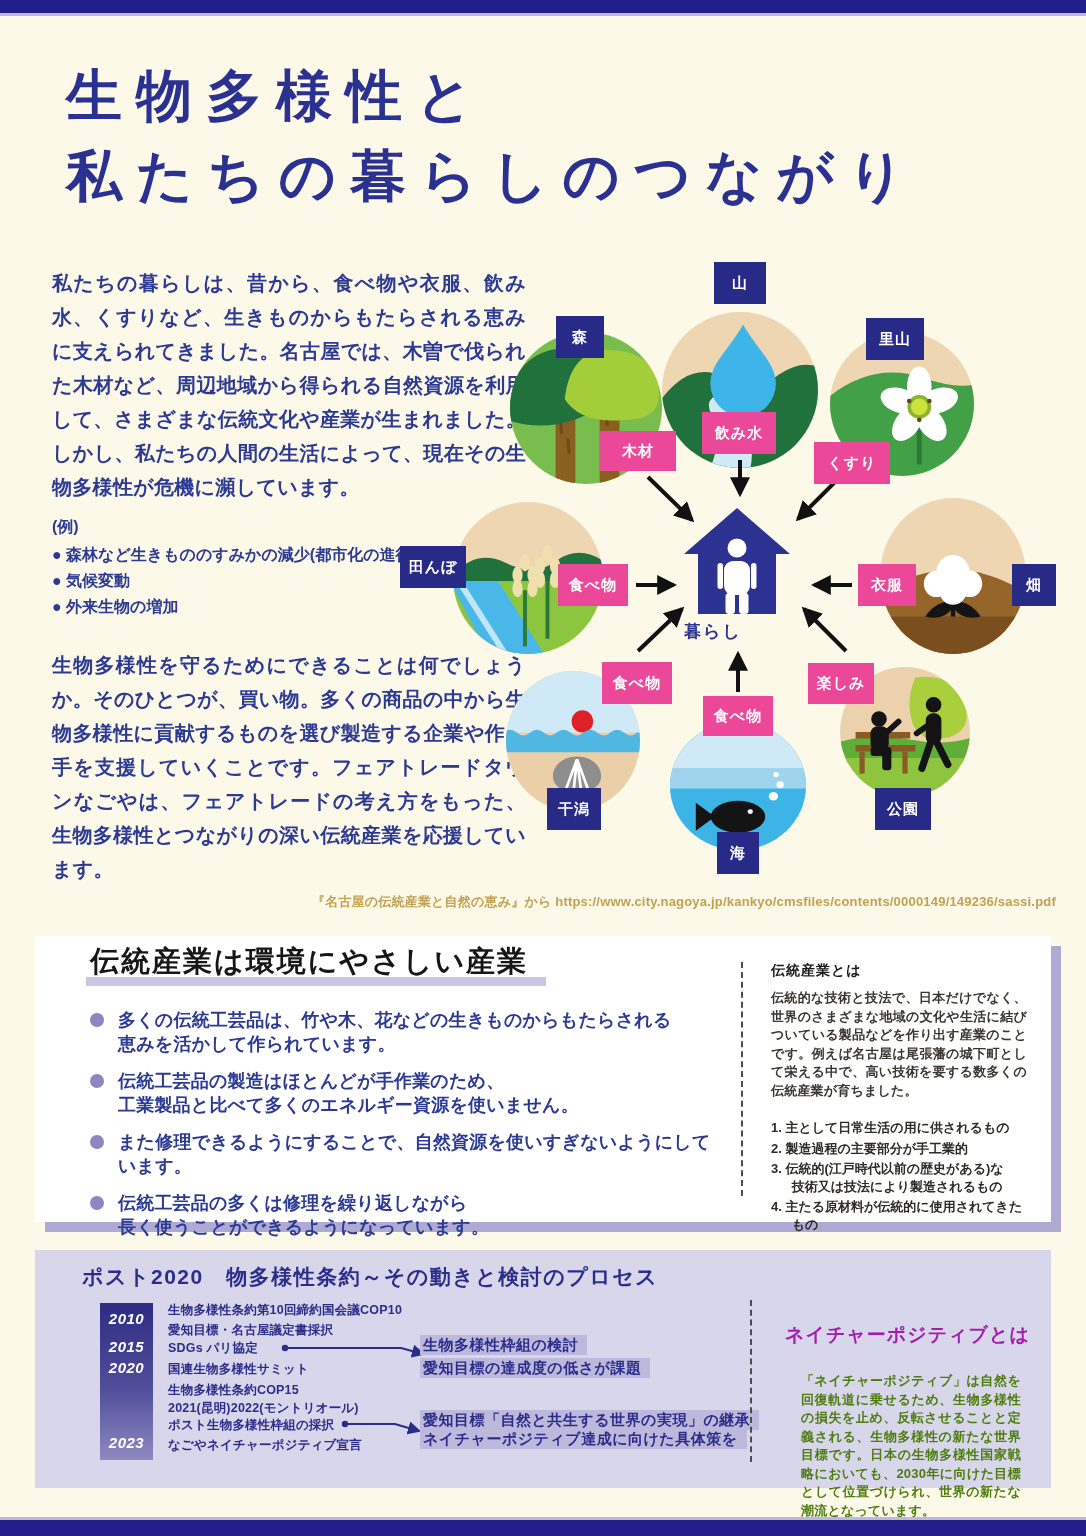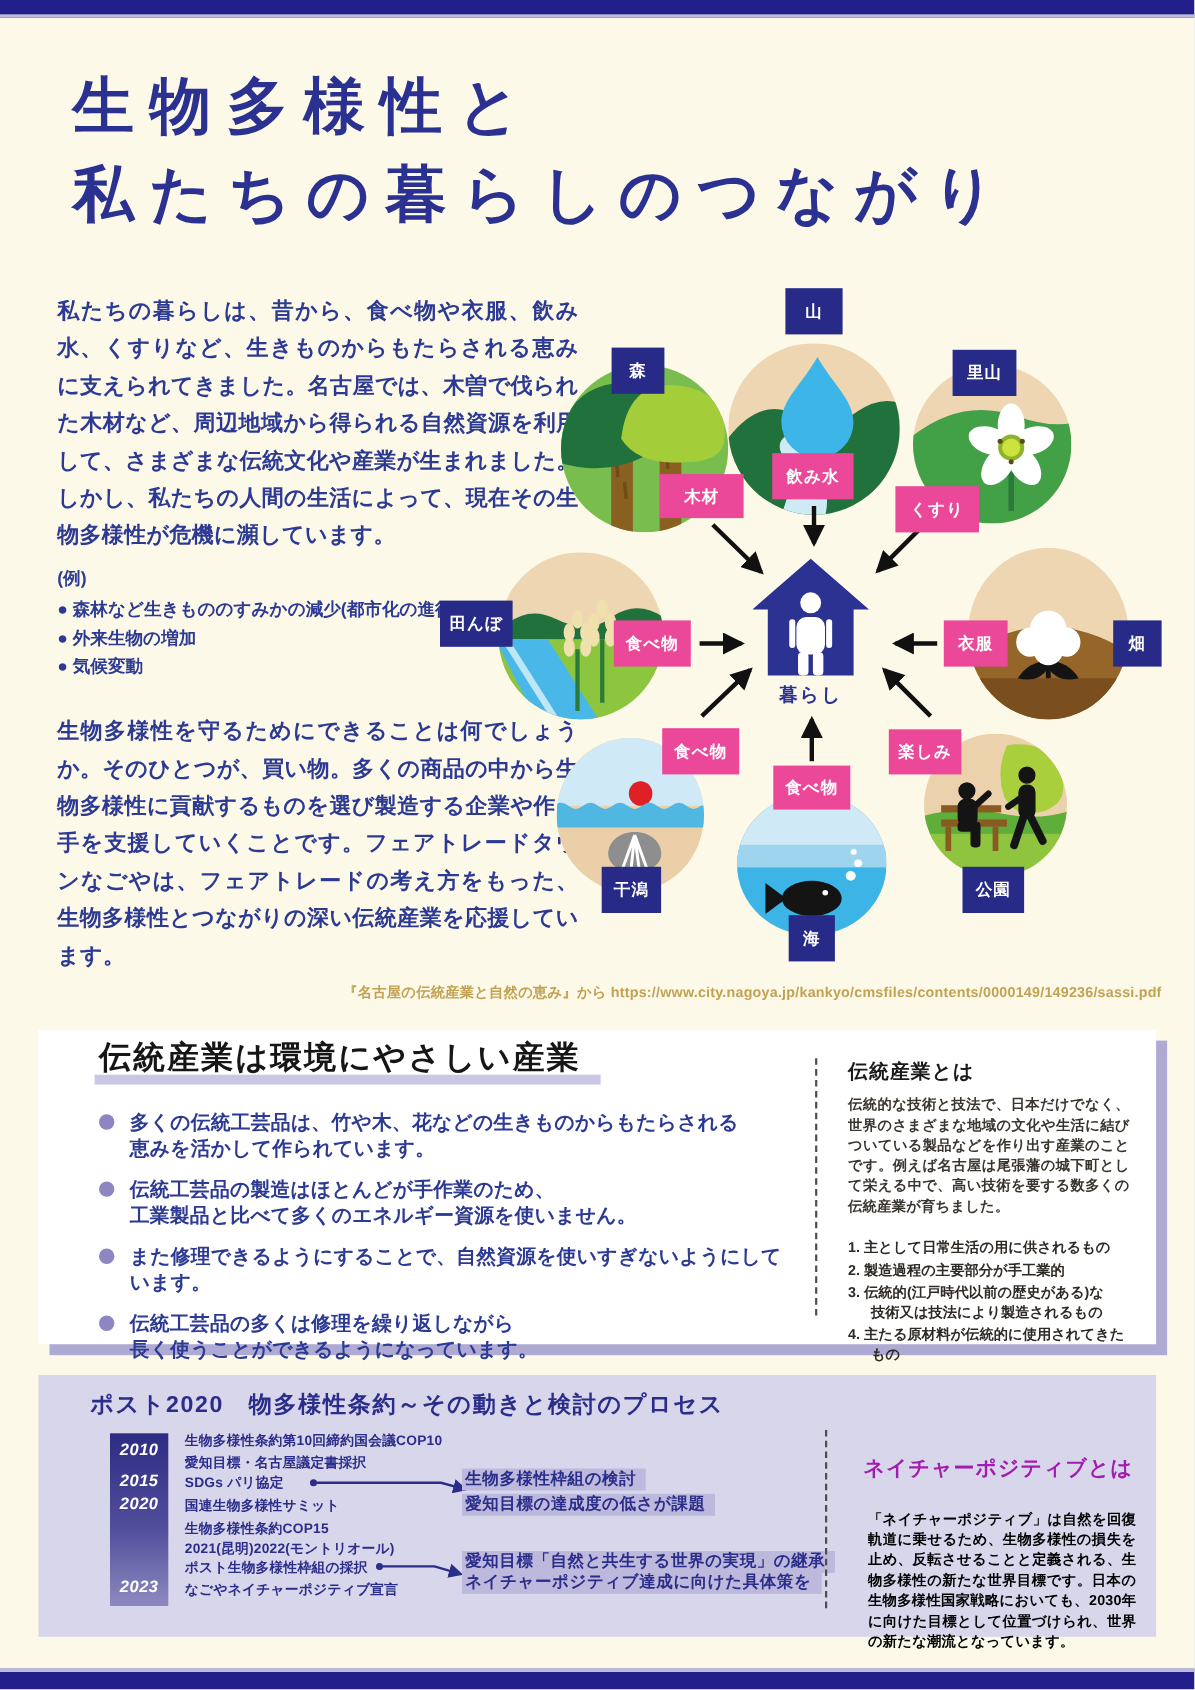--- a/index.html
+++ b/index.html
@@ -19,73 +19,73 @@
   .citation{position:absolute;right:30px;top:893px;font-size:13px;font-weight:700;color:#c2a252;letter-spacing:0.2px;}
 
   .circle{position:absolute;border-radius:50%;overflow:hidden;}
   .circle svg{display:block;width:100%;height:100%;}
   .nbox,.rbox{position:absolute;display:flex;align-items:center;justify-content:center;
       color:#fff;font-weight:700;font-size:15px;letter-spacing:1px;white-space:nowrap;}
   .nbox{background:#272a86;}
   .rbox{background:#ec4899;}
   .house{position:absolute;left:684px;top:506px;width:106px;height:110px;}
   .house svg{display:block;width:100%;height:100%;}
-  .house-label{position:absolute;left:684px;top:620px;width:106px;text-align:center;
+  .house-label{position:absolute;left:684px;top:620px;width:106px;
       font-size:17px;font-weight:800;color:#2b3292;letter-spacing:2px;}
   .arrows{position:absolute;left:390px;top:230px;width:620px;height:580px;}
 
   .card{position:absolute;left:35px;top:936px;width:1016px;height:286px;background:#fff;
         box-shadow:10px 10px 0 #aeaad3;display:flex;box-sizing:border-box;}
   .card-left{width:706px;padding:6px 18px 0 55px;box-sizing:border-box;}
   .card-h2{display:inline-block;position:relative;z-index:0;margin:0;font-size:29px;font-weight:800;
         color:#161616;letter-spacing:2px;}
   .card-h2::after{content:"";position:absolute;left:-4px;right:-18px;bottom:-4px;height:9px;background:#c9c6e6;z-index:-1;}
   .card-bullets{margin:26px 0 0;padding:0;list-style:none;}
   .card-bullets li{position:relative;padding-left:28px;margin-bottom:13px;font-size:18px;font-weight:800;
         color:#2c3a93;line-height:24px;white-space:pre-line;letter-spacing:0.2px;}
   .card-bullets li::before{content:"";position:absolute;left:0;top:5px;width:14px;height:14px;border-radius:50%;background:#8d86c2;}
   .card-right{flex:1;margin:26px 0 26px;padding:0 24px 0 28px;border-left:2px dashed #4d4d4d;box-sizing:border-box;}
-  .card-right h3{margin:0 0 9px;font-size:18px;font-weight:800;color:#1a1a1a;letter-spacing:1px;}
+  .card-right h3{margin:0 0 9px;font-size:14px;font-weight:800;color:#1a1a1a;letter-spacing:1px;}
   .card-right p{margin:0;font-size:13px;line-height:18.5px;color:#3b352f;text-align:justify;font-weight:700;letter-spacing:0.2px;}
   .trad-list{margin:19px 0 0;padding:0;list-style:none;font-size:13px;font-weight:800;color:#2f2a25;line-height:17.5px;}
   .trad-list li{padding-left:1.6em;text-indent:-1.6em;white-space:pre-line;margin-bottom:3px;}
 
   .panel{position:absolute;left:35px;top:1250px;width:1016px;height:238px;background:#d8d6eb;}
   .panel-h3{position:absolute;left:47px;top:13px;margin:0;font-size:21px;font-weight:800;color:#2b2d8a;letter-spacing:1.5px;}
   .tl-bar{position:absolute;left:65px;top:53px;width:53px;height:157px;
       background:linear-gradient(180deg,#2e2c83 0%,#514e9b 55%,#8d8ac1 100%);}
   .tl-year{position:absolute;left:65px;width:53px;text-align:center;color:#fff;font-style:italic;
       font-size:15px;font-weight:700;letter-spacing:0.5px;}
   .tl-event{position:absolute;left:133px;font-size:12.5px;font-weight:800;color:#2b2d8a;white-space:nowrap;letter-spacing:0.2px;}
   .tl-callout{position:absolute;left:385px;font-size:15px;line-height:17px;font-weight:800;color:#2b2d8a;
       background:#bdb9dc;padding:1px 9px 2px 3px;white-space:nowrap;letter-spacing:0.5px;}
   .tl-connectors{position:absolute;left:0;top:0;width:1016px;height:238px;}
   .panel-divider{position:absolute;left:715px;top:50px;height:162px;width:0;border-left:2px dashed #4d4d4d;}
   .np{position:absolute;left:750px;top:72px;width:252px;}
   .np h3{margin:0 0 24px;font-size:19px;font-weight:800;color:#a21caf;letter-spacing:1px;}
-  .np p{margin:4px;font-size:13px;line-height:18.5px;color:#000000;text-align:justify;font-weight:700;letter-spacing:0.2px;}
+  .np p{margin:16px;font-size:13px;line-height:18.5px;color:#4d7c0f;text-align:justify;font-weight:700;letter-spacing:0.2px;}
 </style>
 </head>
 <body>
 
 <div class="page">
   <div class="topbar"></div>
 
   <div class="title">
     <div>生物多様性と</div>
     <div>私たちの暮らしのつながり</div>
   </div>
 
   <div class="para" id="para1">私たちの暮らしは、昔から、食べ物や衣服、飲み水、くすりなど、生きものからもたらされる恵みに支えられてきました。名古屋では、木曽で伐られた木材など、周辺地域から得られる自然資源を利用して、さまざまな伝統文化や産業が生まれました。しかし、私たちの人間の生活によって、現在その生物多様性が危機に瀕しています。</div>
 
   <div class="examples">
     <div class="ex-label">(例)</div>
     <div>● 森林など生きもののすみかの減少(都市化の進行など)</div>
+    <div>● 気候変動</div>
     <div>● 外来生物の増加</div>
-    <div>● 気候変動</div>
   </div>
 
   <div class="para" id="para2">生物多様性を守るためにできることは何でしょうか。そのひとつが、買い物。多くの商品の中から生物多様性に貢献するものを選び製造する企業や作り手を支援していくことです。フェアトレードタウンなごやは、フェアトレードの考え方をもった、生物多様性とつながりの深い伝統産業を応援しています。</div>
 
   <div class="circle" style="left:510px;top:332px;width:152px;height:152px">
     <svg viewBox="0 0 100 100" preserveAspectRatio="none">
       <rect width="100" height="100" fill="#79bd4e"></rect>
       <rect x="30" y="42" width="13" height="60" fill="#8a6021"></rect>
       <rect x="59" y="36" width="13" height="66" fill="#8a6021"></rect>
       <path d="M33 55 l1 12 M38 70 l1 10 M63 50 l1 12 M68 66 l1 12" stroke="#6e4b17" stroke-width="2" fill="none"></path>

